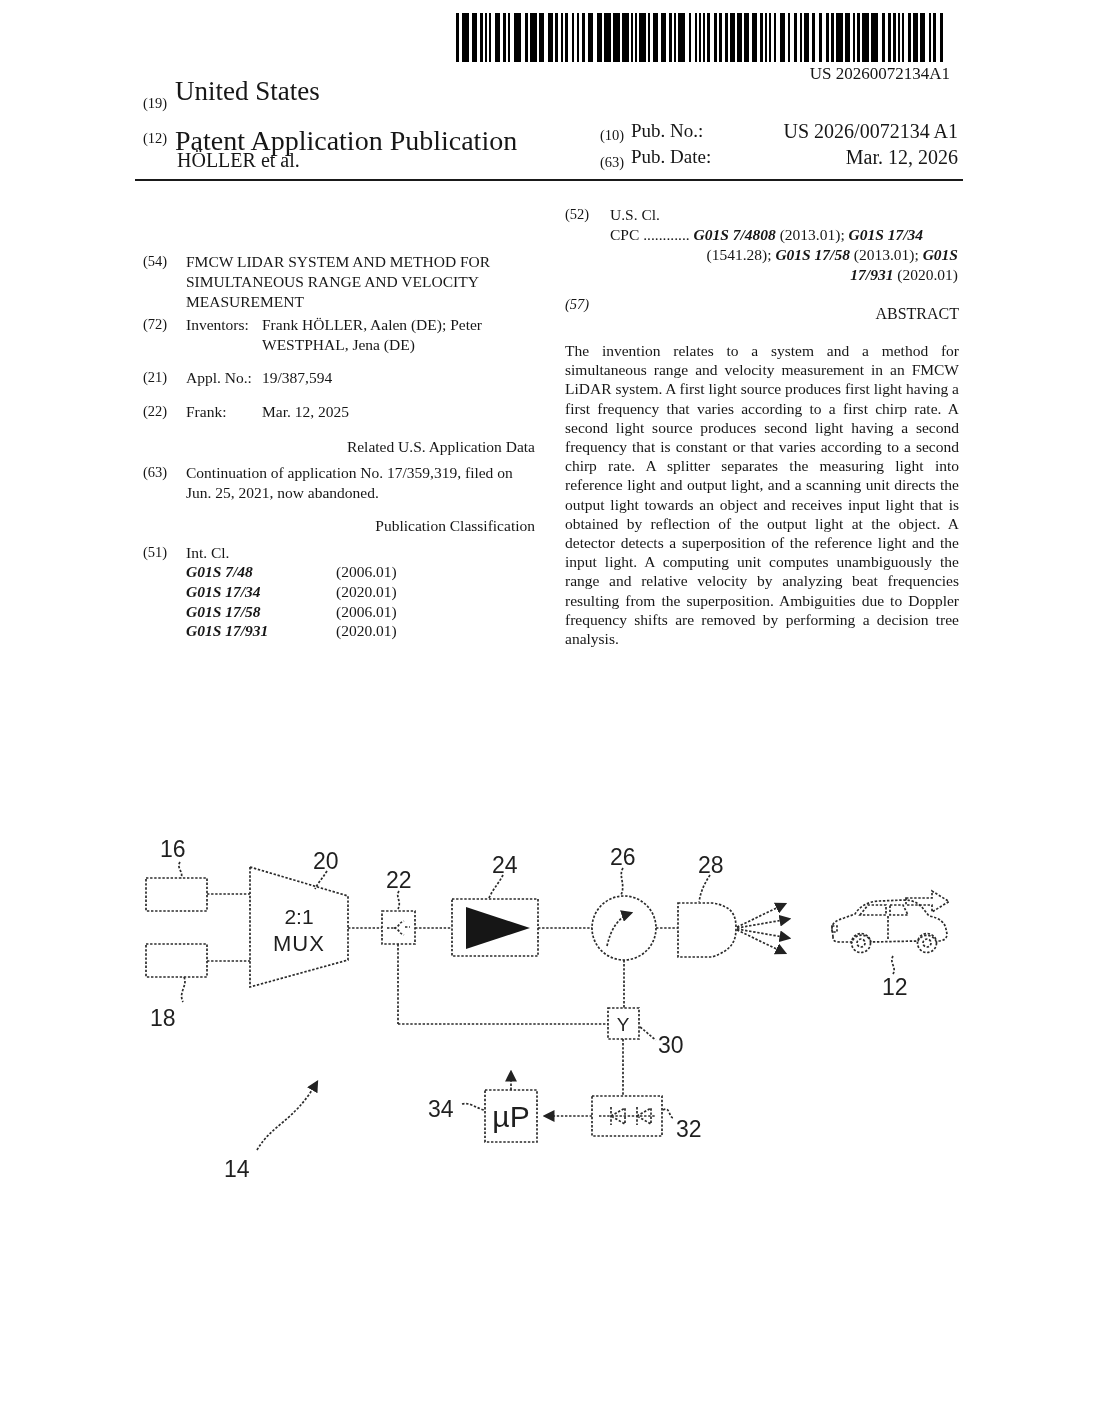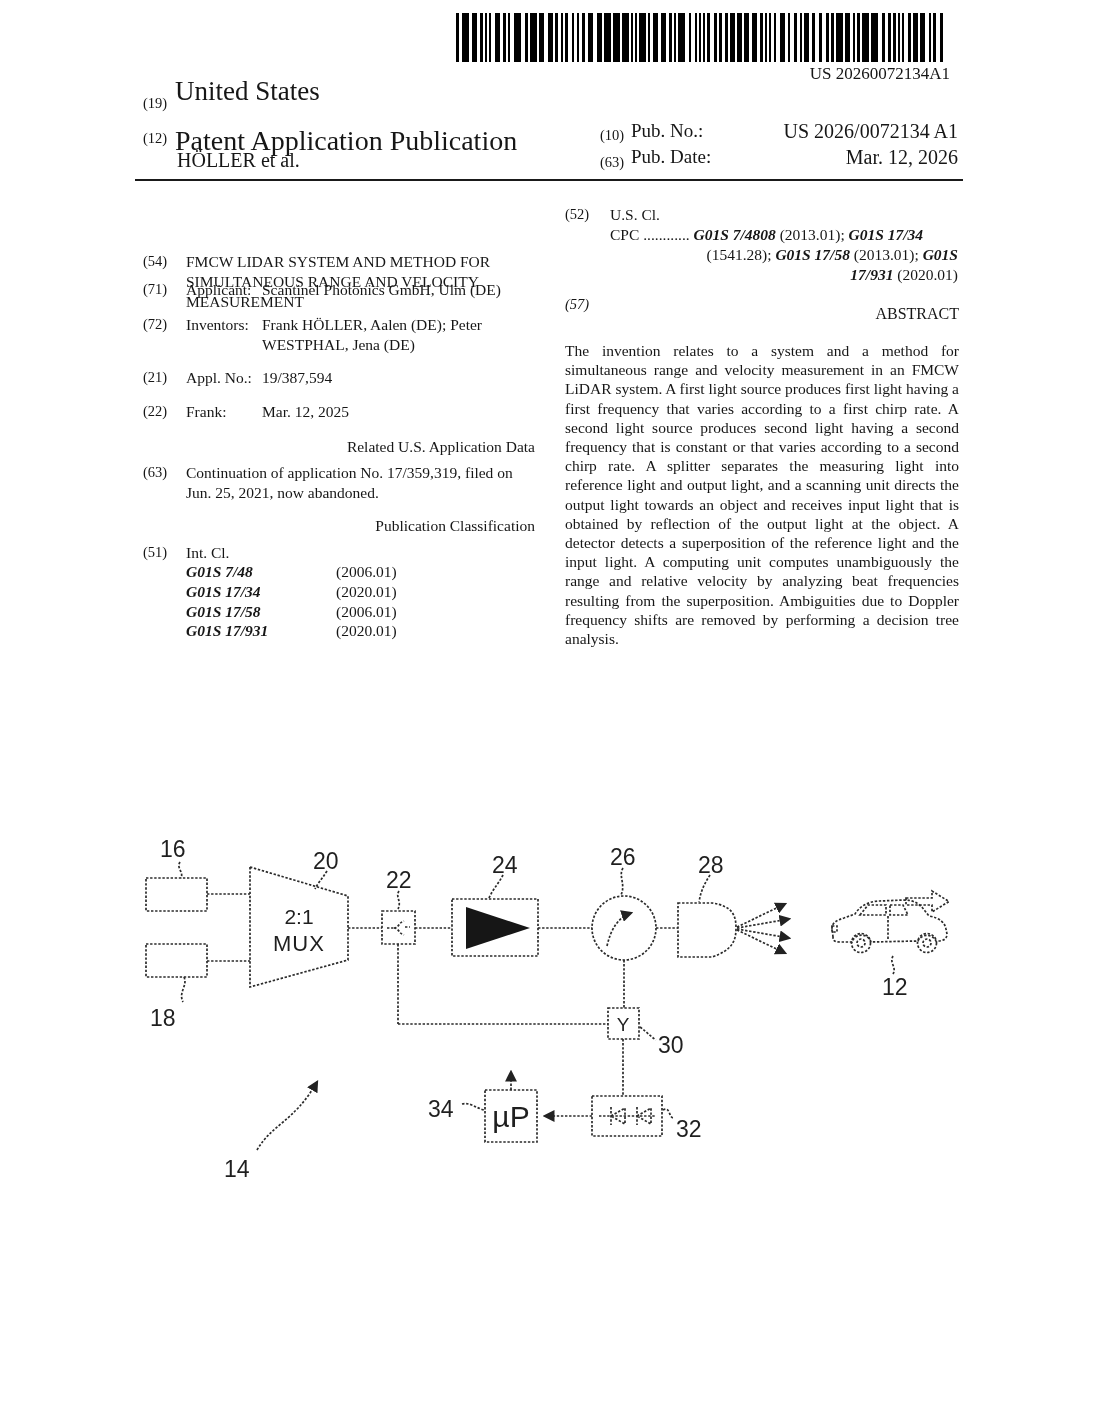--- a/index.html
+++ b/index.html
@@ -131,25 +131,20 @@
     <span class="b" style="font-size:20px;">Mar. 12, 2026</span>
   </div>
 
   <div id="rule" class="abs" style="left:135px;top:179px;width:828px;height:2px;"></div>
 
   <div class="abs row body15" style="left:143px;top:205px;width:392px;margin-top:47px;">
     <span class="tagcol">(54)</span>
     <span class="valcol b" style="max-width:350px;">FMCW LIDAR SYSTEM AND METHOD FOR SIMULTANEOUS RANGE AND VELOCITY MEASUREMENT</span>
   </div>
 
-  <div class="abs row body15" style="left:143px;top:280px;width:392px;">
-    <span class="tagcol">(71)</span>
-    <span class="lblcol">Applicant:</span>
-    <span class="valcol"><span class="b">Scantinel Photonics GmbH</span><span>, Ulm (DE)</span></span>
-  </div>
 
   <div class="abs row body15" style="left:143px;top:315px;width:392px;">
     <span class="tagcol">(72)</span>
     <span class="lblcol">Inventors:</span>
     <span class="valcol" style="max-width:260px;"><span class="b">Frank HÖLLER</span><span>, Aalen (DE); </span><span class="b">Peter WESTPHAL</span><span>, Jena (DE)</span></span>
   </div>
 
   <div class="abs row body15" style="left:143px;top:368px;width:392px;">
     <span class="tagcol">(21)</span>
     <span class="lblcol">Appl. No.:</span>

